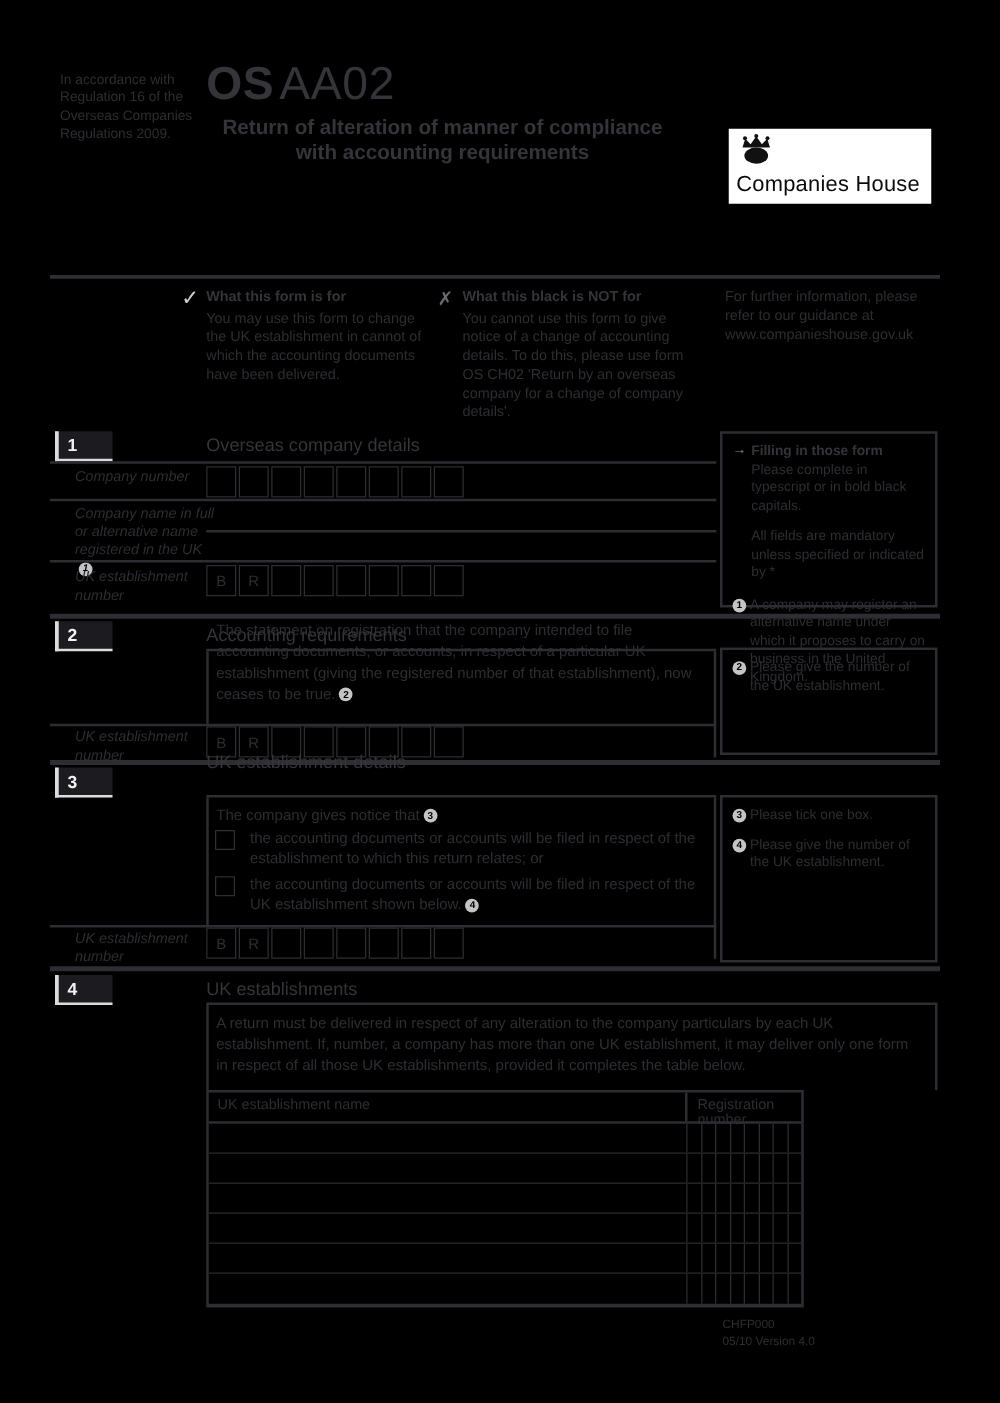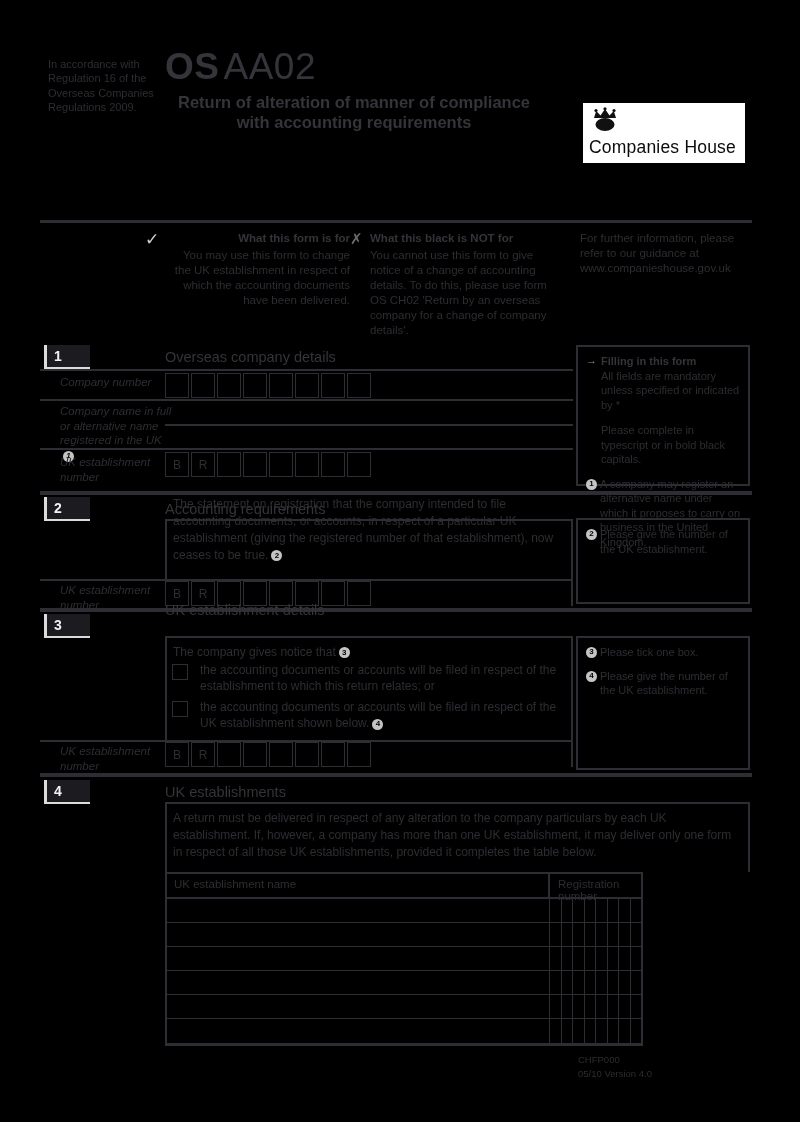--- a/index.html
+++ b/index.html
@@ -27,21 +27,21 @@
   .rule{position:absolute;background:var(--ink);height:3px;}
   .rule.heavy{height:4px;}
   .vline{position:absolute;background:var(--ink);width:2px;}
 
   
   .icn{position:absolute;font-weight:700;}
   .icn.tick{left:145px;top:229px;color:#cfcfcf;font-size:17px;}
   .icn.cross{left:350px;top:230px;color:#6a6a70;font-size:15px;}
   .infocol{position:absolute;top:231px;font-size:11.5px;line-height:1.3;}
   .infocol h4{font-size:11.5px;font-weight:700;margin-bottom:2px;color:var(--ink-strong);}
-  .c1{left:165px;width:185px;text-align:right;}
+  .c1{left:165px;width:185px;}
   .c2{left:370px;width:196px;}
   .c3{left:580px;width:172px;}
 
   
   .numbox{position:absolute;left:44px;width:46px;height:24px;background:#1b1b20;
           border-left:3px solid #dcdcdc;border-bottom:2px solid #dcdcdc;
           color:var(--white);font-size:14px;font-weight:700;display:flex;align-items:center;padding-left:7px;}
   .sectitle{position:absolute;left:165px;font-size:14.5px;font-weight:400;color:var(--ink-strong);}
   .lbl{position:absolute;left:60px;width:112px;font-size:11.5px;line-height:1.28;font-style:italic;}
   .cells{position:absolute;left:165px;display:flex;}
@@ -97,21 +97,21 @@
         <circle cx="24" cy="3.5" r="1.6" fill="#111"></circle>
     </svg>
     <div class="logotext">Companies House</div>
   </div>
 
   <div class="rule" style="left:40px;top:220px;width:712px;"></div>
 
   <div class="icn tick">✓</div>
   <div class="infocol c1">
     <h4>What this form is for</h4>
-    <div>You may use this form to change the UK establishment in respect of which the accounting documents have been delivered.</div>
+    <div>You may use this form to change the UK establishment in cannot of which the accounting documents have been delivered.</div>
   </div>
   <div class="icn cross">✗</div>
   <div class="infocol c2">
     <h4>What this black is NOT for</h4>
     <div>You cannot use this form to give notice of a change of accounting details. To do this, please use form OS CH02 'Return by an overseas company for a change of company details'.</div>
   </div>
   <div class="infocol c3">For further information, please refer to our guidance at www.companieshouse.gov.uk</div>
 
   <div class="numbox" style="top:345px;">1</div>
   <div class="sectitle" style="top:349px;">Overseas company details</div>
@@ -145,24 +145,24 @@
       <div class="cell"></div>
       <div class="cell"></div>
       <div class="cell"></div>
       <div class="cell"></div>
       <div class="cell"></div>
       <div class="cell"></div>
     </div>
 
   <div class="sidebar" style="top:345px;height:141px;">
     <div class="sbhead">
-      <span class="sbarrow">→</span><span>Filling in this form</span>
-    </div>
+      <span class="sbarrow">→</span><span>Filling in those form</span>
+    </div>
+    <div class="sbpara" style="margin-bottom:10px;">Please complete in typescript or in bold black capitals.</div>
     <div class="sbpara">All fields are mandatory unless specified or indicated by *</div>
-    <div class="sbpara" style="margin-bottom:10px;">Please complete in typescript or in bold black capitals.</div>
     <div class="note">
       <span class="fnmark">1</span><span>A company may register an alternative name under which it proposes to carry on business in the United Kingdom.</span>
     </div>
   </div>
 
   <div class="rule heavy" style="left:40px;top:491px;width:712px;"></div>
 
   <div class="numbox" style="top:497px;">2</div>
   <div class="sectitle" style="top:501px;">Accounting requirements</div>
   <div class="hline" style="left:165px;top:519px;width:408px;"></div>
@@ -228,21 +228,21 @@
     </div>
   </div>
 
   <div class="rule heavy" style="left:40px;top:773px;width:712px;"></div>
 
   <div class="numbox" style="top:780px;">4</div>
   <div class="sectitle" style="top:784px;">UK establishments</div>
   <div class="hline" style="left:165px;top:802px;width:585px;"></div>
   <div class="vline" style="left:165px;top:804px;height:68px;"></div>
   <div class="vline" style="left:748px;top:804px;height:68px;"></div>
-  <div class="para" style="left:173px;top:810px;width:565px;">A return must be delivered in respect of any alteration to the company particulars by each UK establishment. If, however, a company has more than one UK establishment, it may deliver only one form in respect of all those UK establishments, provided it completes the table below.</div>
+  <div class="para" style="left:173px;top:810px;width:565px;">A return must be delivered in respect of any alteration to the company particulars by each UK establishment. If, number, a company has more than one UK establishment, it may deliver only one form in respect of all those UK establishments, provided it completes the table below.</div>
 
   <div class="ftable">
     <div class="thead">
       <div class="th1">UK establishment name</div>
       <div class="th2">Registration number</div>
     </div>
     <div>
         <div class="trow">
           <div class="tname"></div>
           <div class="treg">

